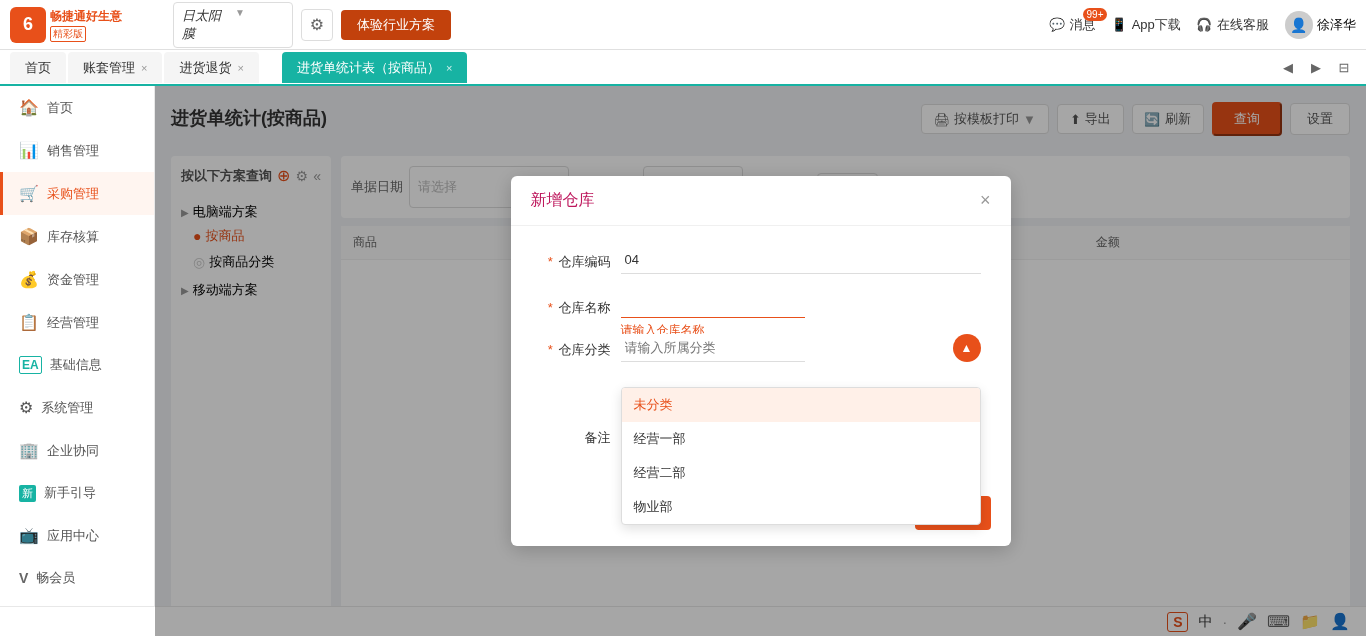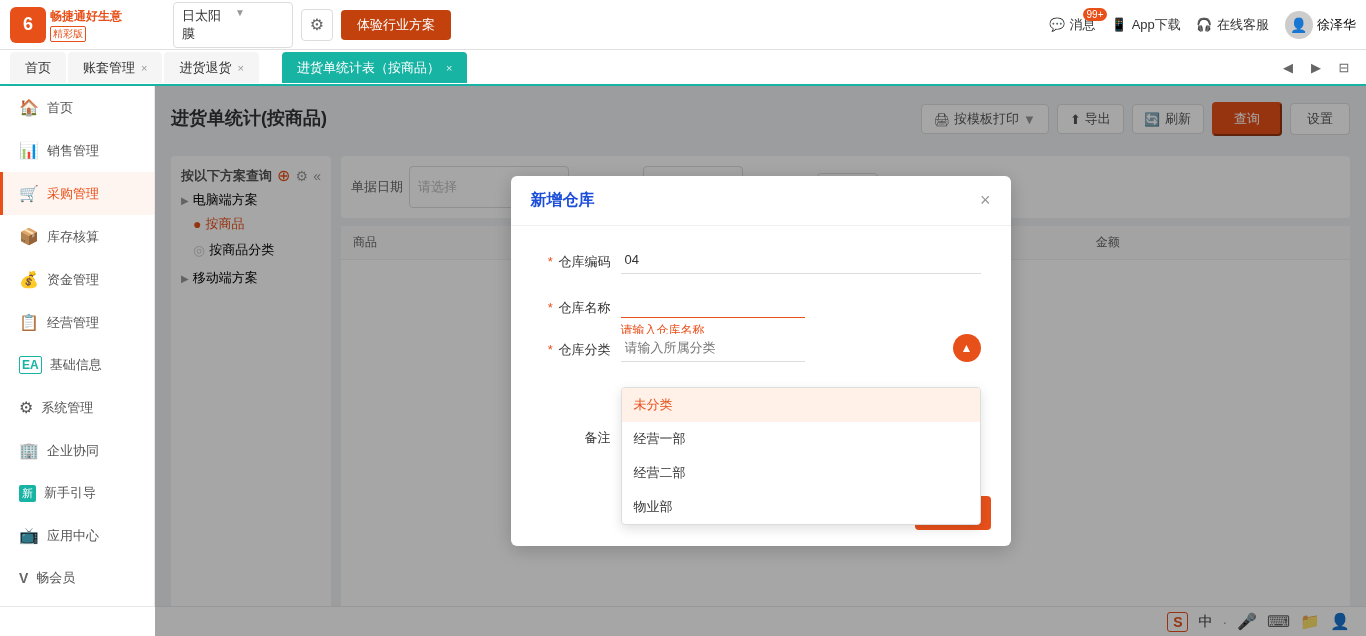--- a/index.html
+++ b/index.html
@@ -18,21 +18,21 @@
     .logo-icon {
       width: 36px; height: 36px; background: #e8501a; border-radius: 6px;
       display: flex; align-items: center; justify-content: center;
       color: white; font-size: 18px; font-weight: bold;
     }
 
     .store-selector {
       display: flex; align-items: flex-start; gap: 4px;
       border: 1px solid #ddd; border-radius: 4px; padding: 4px 8px;
       background: #fff; cursor: pointer; min-width: 120px;
-      color: #333; font-size: 13px;
+      color: #333; font-size: 13px; font-style: italic;
     }
     .store-selector span { flex:1; }
     .chevron { color: #999; font-size: 10px; }
 
     .gear-btn {
       width: 32px; height: 32px; border: 1px solid #ddd; border-radius: 4px;
       background: #fff; display: flex; align-items: center; justify-content: center;
       cursor: pointer; color: #666; font-size: 16px;
     }
 
@@ -140,21 +140,21 @@
 
     
     .modal {
       background: white; border-radius: 6px; width: 500px;
       box-shadow: 0 4px 20px rgba(0,0,0,0.2); position: relative;
     }
     .modal-header {
       display: flex; align-items: center; justify-content: space-between;
       padding: 14px 20px; border-bottom: 1px solid #f0f0f0;
     }
-    .modal-title { font-size: 16px; font-weight: bold; color: #1d4ed8; }
+    .modal-title { font-size: 16px; font-weight: normal; color: #be185d; }
     .modal-close { font-size: 18px; color: #999; cursor: pointer; }
     .modal-body { padding: 20px 30px; }
     .form-row {
       display: flex; align-items: flex-start; margin-bottom: 16px; position: relative;
     }
     .form-label {
       width: 80px; min-width: 80px; font-size: 13px; color: #333;
       padding-top: 7px; text-align: right; padding-right: 10px;
     }
     .required { color: #e8501a; margin-right: 2px; }
@@ -352,21 +352,21 @@
           <span>刷新</span>
         </button>
         <button class="search-btn">查询</button>
         <button class="setting-btn">设置</button>
       </div>
     </div>
 
     <div style="display:flex;gap:10px;height:calc(100% - 60px);">
 
       <div style="width:160px;background:white;border-radius:4px;padding:10px;font-size:13px;">
-        <div style="display:flex;align-items:center;justify-content:space-between;margin-bottom:4px;">
+        <div style="display:flex;align-items:center;justify-content:space-between;margin-bottom:16px;">
           <span style="color:#555;font-weight:bold;">按以下方案查询</span>
           <span style="color:#e8501a;font-size:16px;cursor:pointer;">⊕</span>
           <span style="color:#999;font-size:14px;cursor:pointer;">⚙</span>
           <span style="color:#999;font-size:14px;cursor:pointer;">«</span>
         </div>
         <div class="tree-item">
           <span class="arrow">▶</span>
           <span>电脑端方案</span>
         </div>
         <div style="padding-left:12px;">

